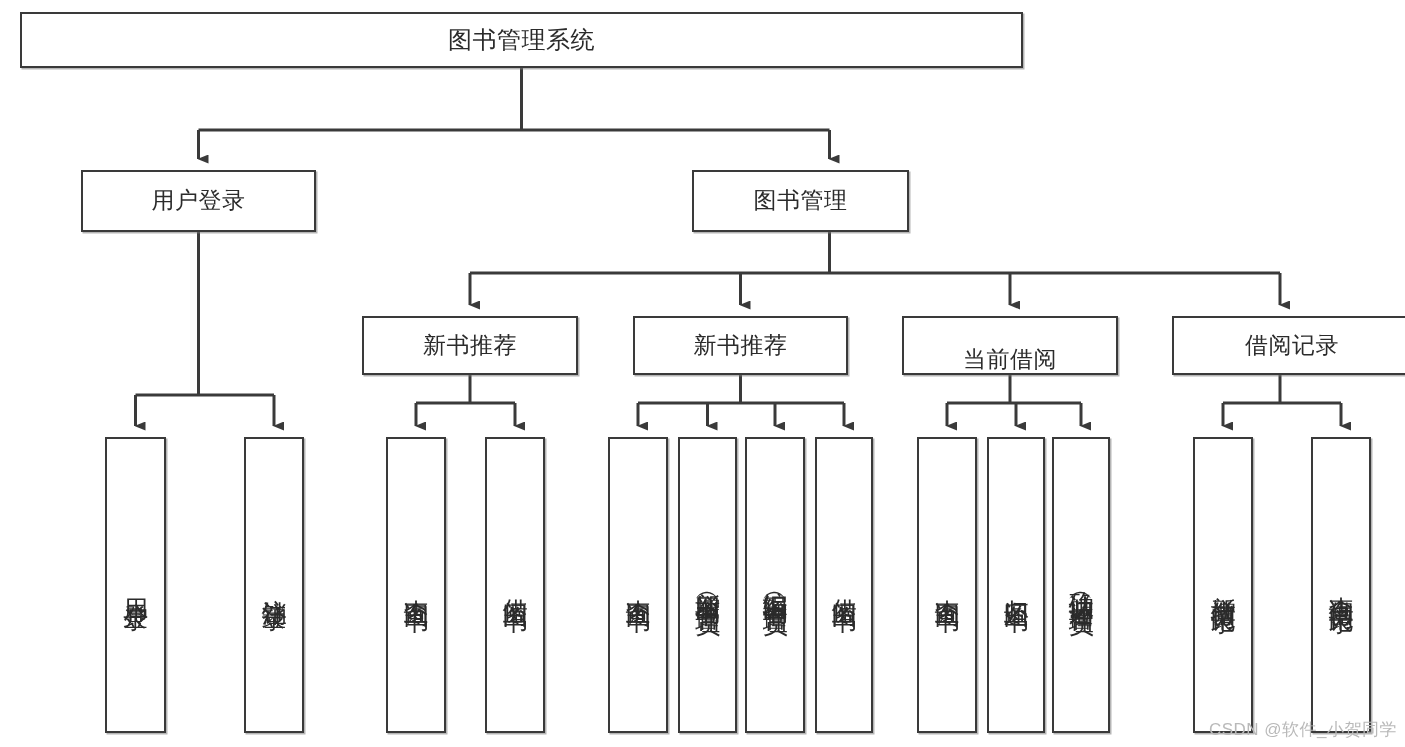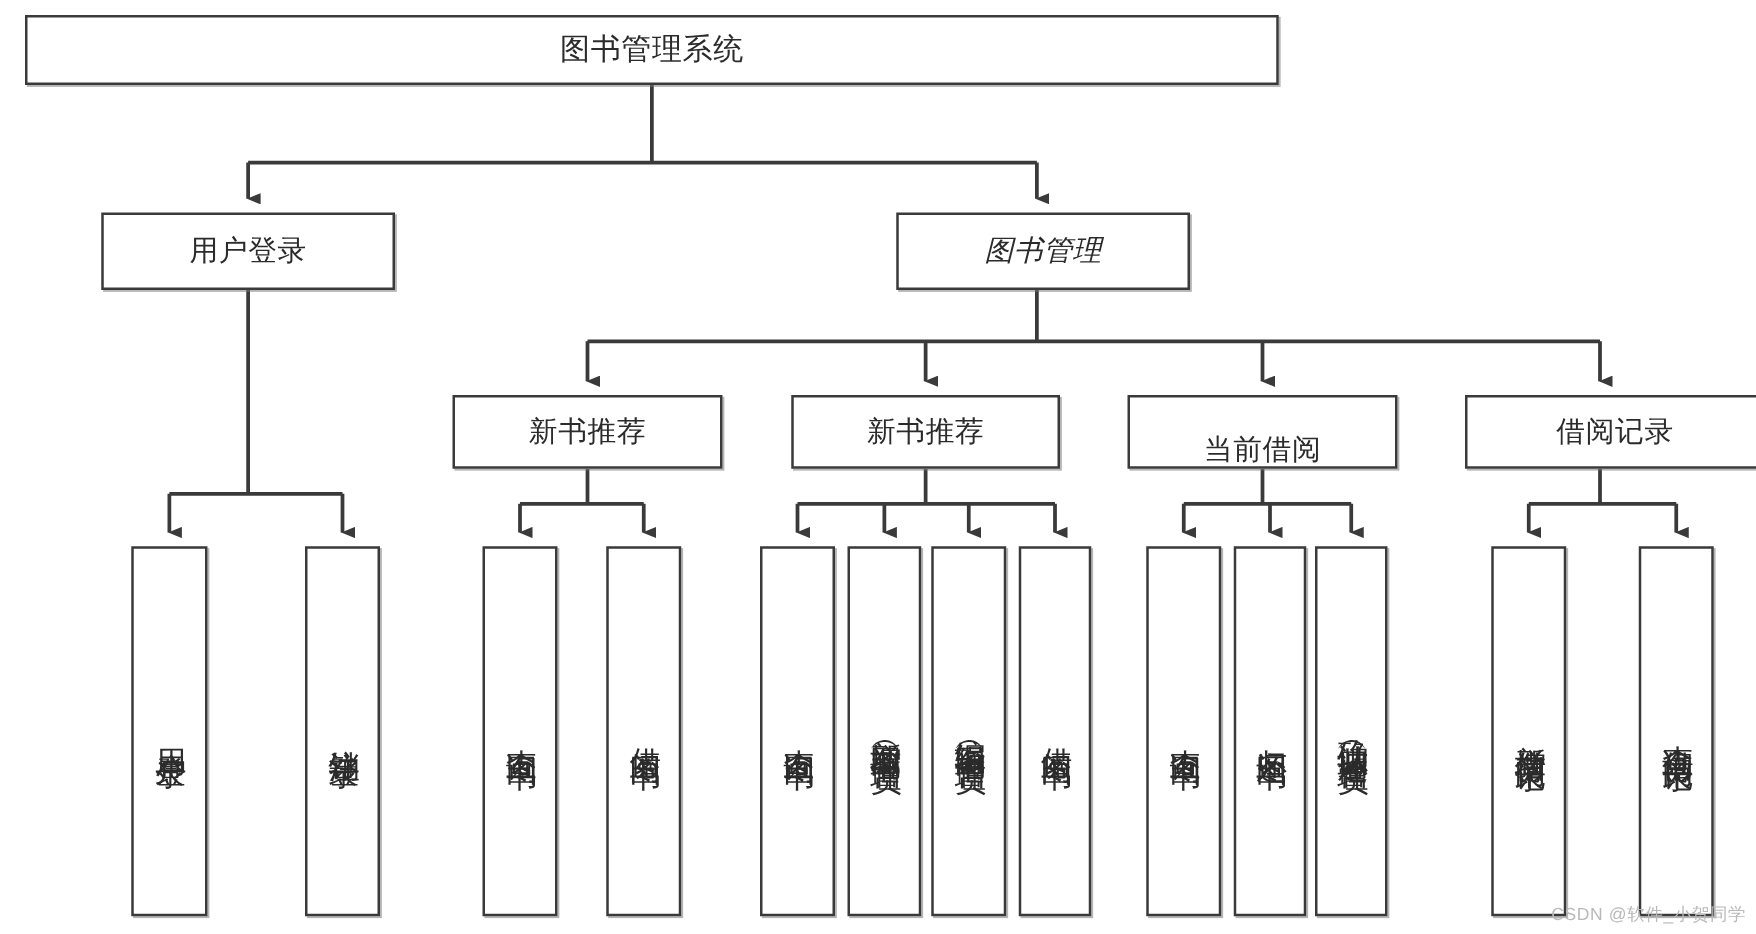--- a/index.html
+++ b/index.html
@@ -63,21 +63,21 @@
     font-size: 25px;
     line-height: 1.02;
     letter-spacing: 3px;
     text-align: center;
     max-height: 100%;
   }
   #watermark {
     position: absolute;
     right: 8px;
     bottom: 6px;
-    font-size: 14px;
+    font-size: 17px;
     color: #b9b9b9;
     letter-spacing: 0.5px;
     white-space: nowrap;
     z-index: 5;
     user-select: none;
   }
 </style>
 </head>
 <body>
 
@@ -126,21 +126,21 @@
       </g>
   </svg>
 
   <div id="nodes-layer">
       <div class="node horiz root" style="left: 20px; top: 12px; width: 1003px; height: 56px;">
         <span class="label">图书管理系统</span>
       </div>
       <div class="node horiz" style="left: 81px; top: 170px; width: 235px; height: 62px;">
         <span class="label">用户登录</span>
       </div>
-      <div class="node horiz" style="left: 717px; top: 170px; width: 235px; height: 62px; font-style: italic;">
+      <div class="node horiz" style="left: 692px; top: 170px; width: 217px; height: 62px;">
         <span class="label">图书管理</span>
       </div>
       <div class="node horiz" style="left: 362px; top: 316px; width: 216px; height: 59px;">
         <span class="label">新书推荐</span>
       </div>
       <div class="node horiz" style="left: 633px; top: 316px; width: 215px; height: 59px;">
         <span class="label">新书推荐</span>
       </div>
       <div class="node horiz" style="left: 902px; top: 316px; width: 216px; height: 59px; align-items: flex-end;">
         <span class="label">当前借阅</span>

